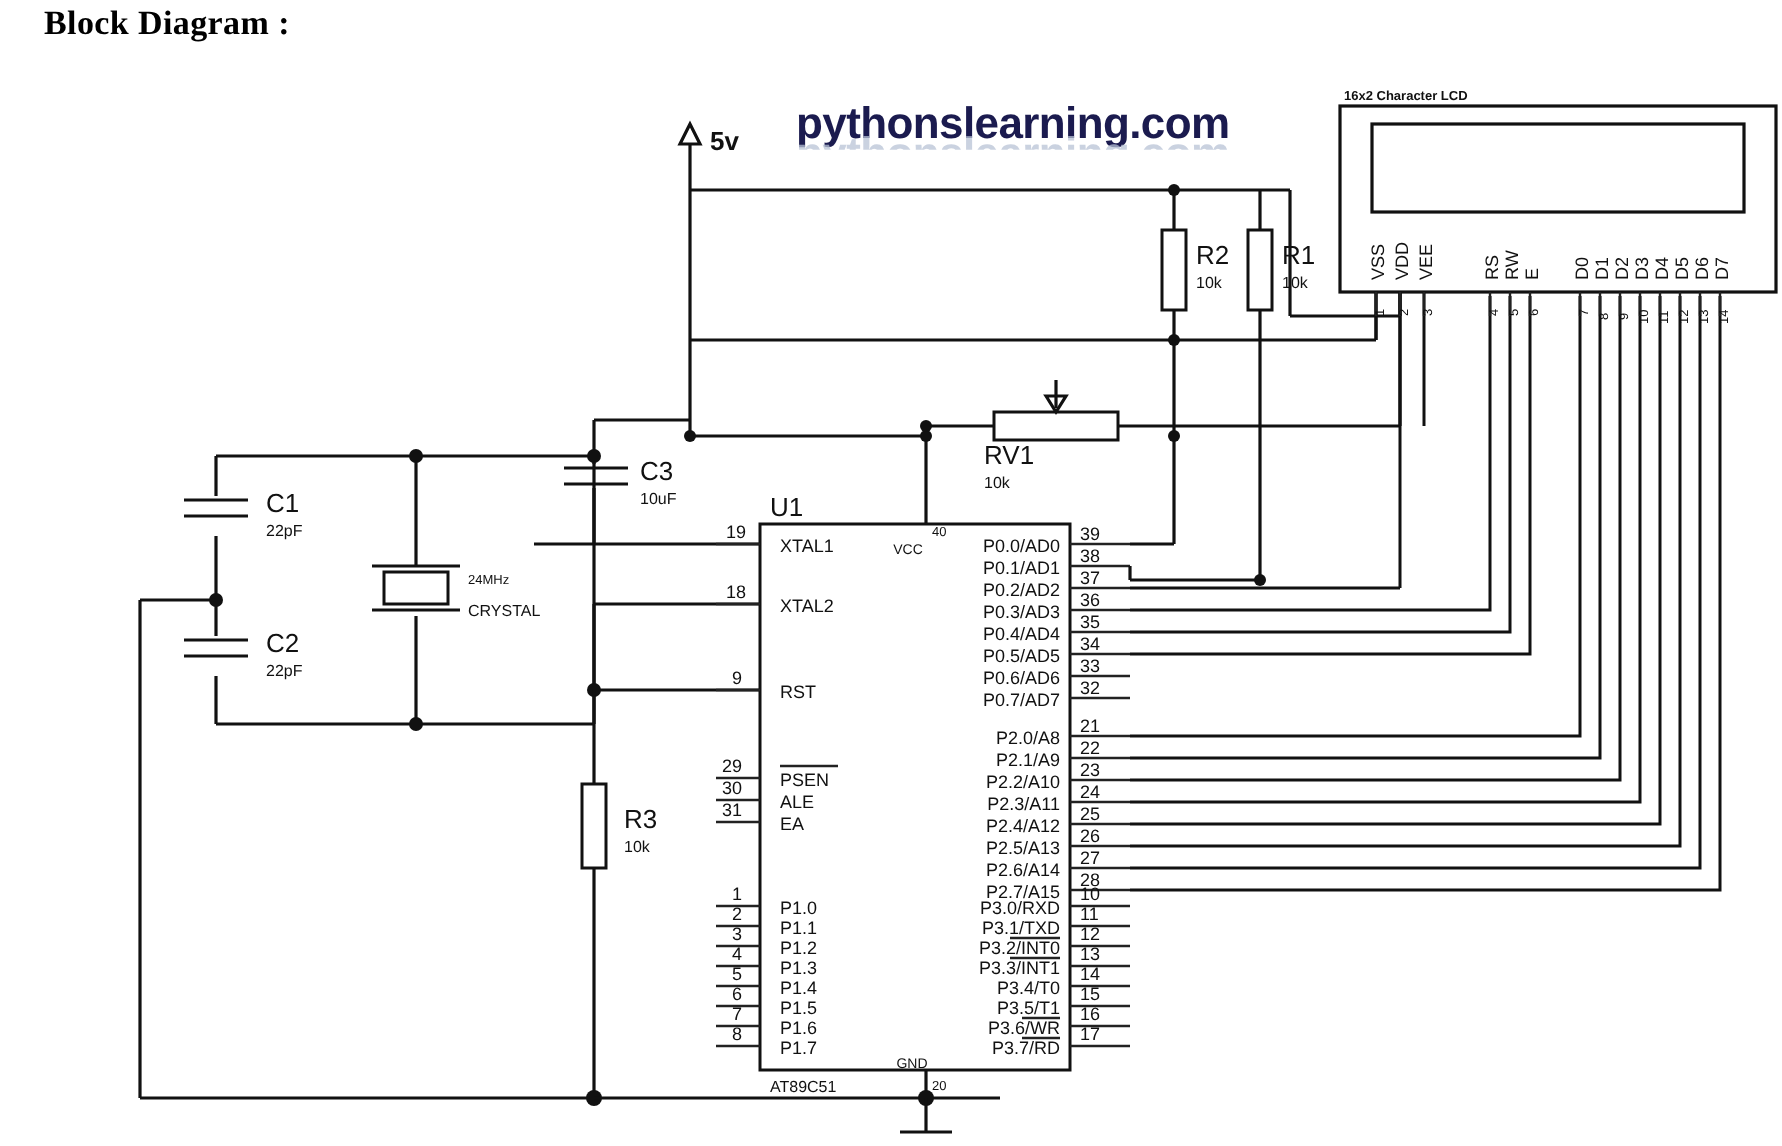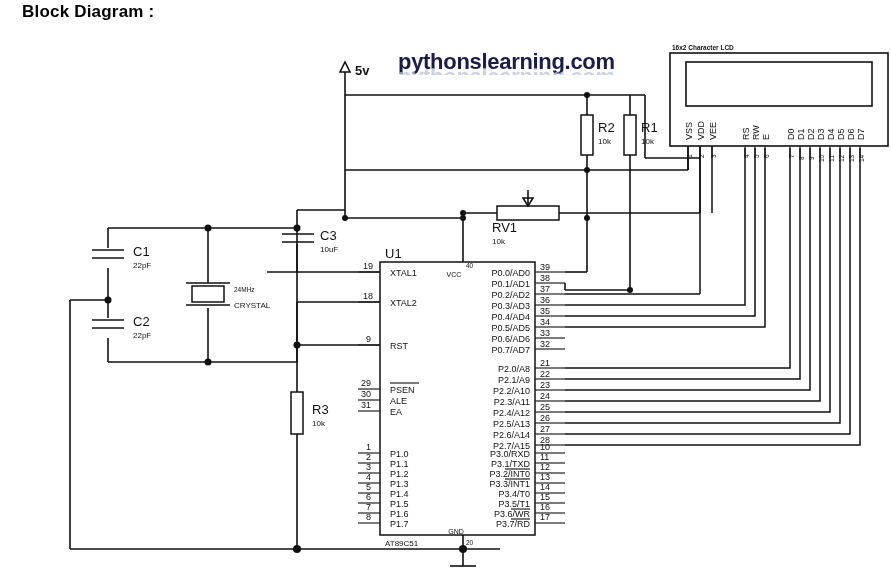--- a/index.html
+++ b/index.html
@@ -16,20 +16,21 @@
     color: #000;
   }
   #page-title {
     position: absolute;
     left: 22px;
     top: 2px;
     font-size: 17px;
     font-weight: bold;
     letter-spacing: 0.2px;
     color: #000;
+    font-family: Liberation Serif, serif;
   }
   #schematic-svg {
     position: absolute;
     left: 0;
     top: 0;
   }
   #watermark {
     position: absolute;
     left: 398px;
     top: 49px;

